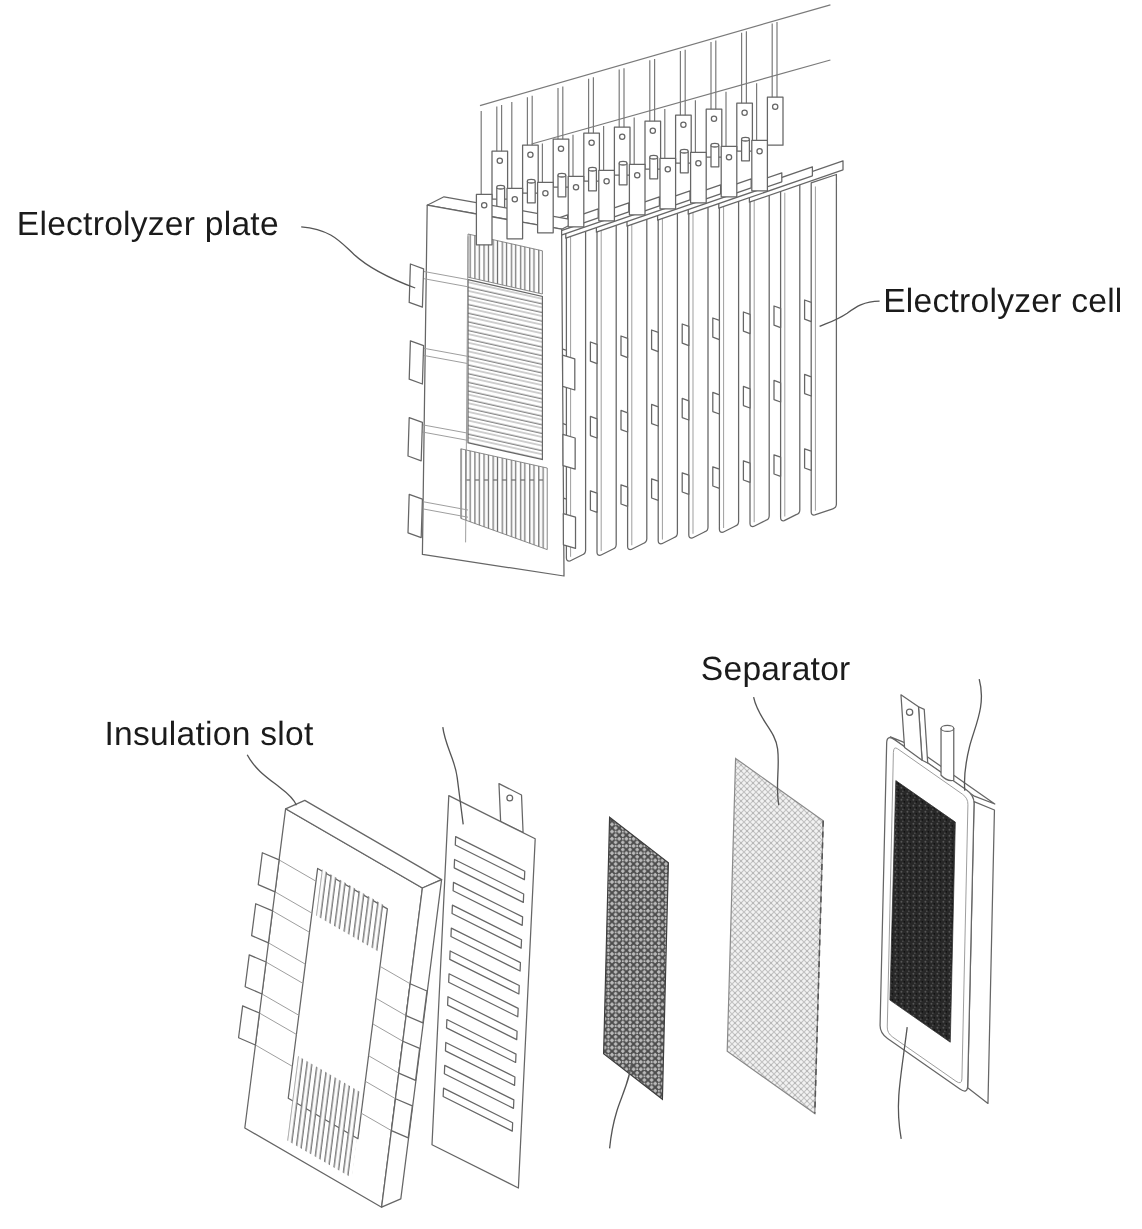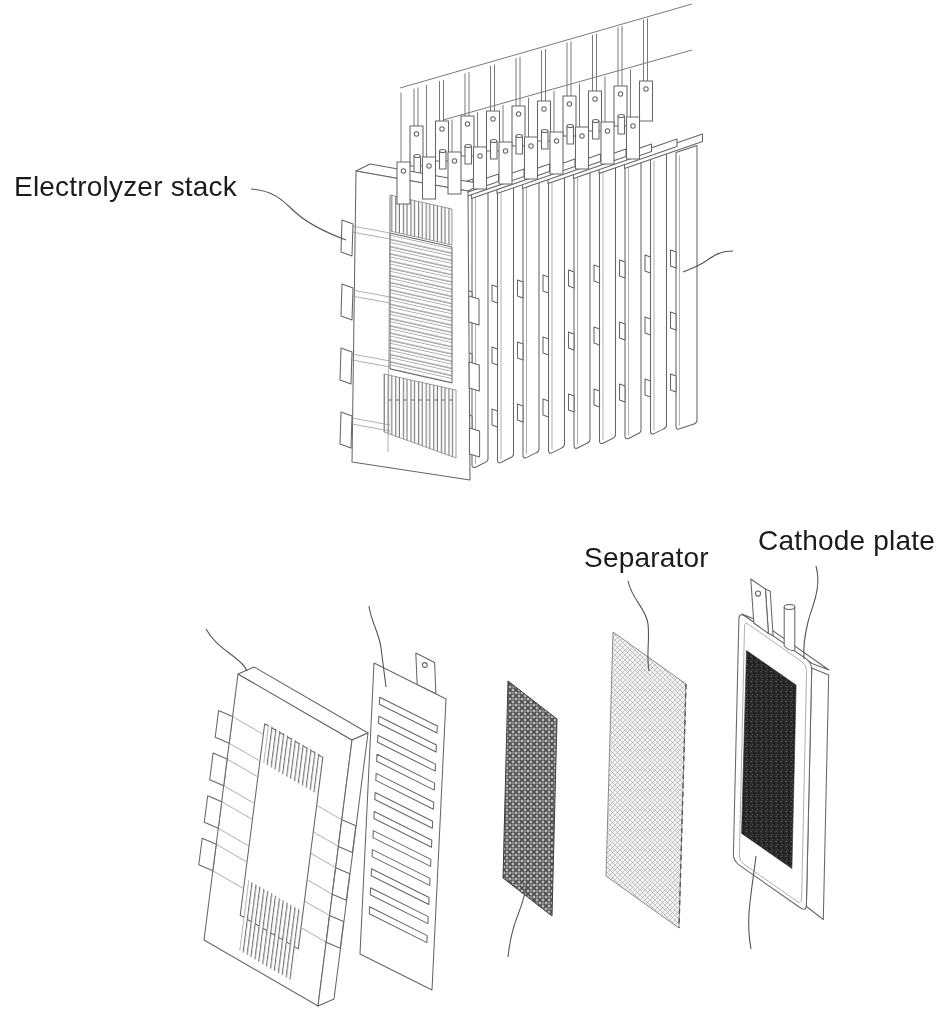--- a/index.html
+++ b/index.html
@@ -309,17 +309,18 @@
     <path class="lead" d="M733,251 C720,251 713,256 706,261 C697,267 690,269 683,272"></path>
     <path class="lead" d="M206,629 C213,642 224,649 233,656 C241,662 245,666 247,671"></path>
     <path class="lead" d="M369,606 C371,622 379,632 381,648 C383,663 384,672 386,687"></path>
     <path class="lead" d="M628,581 C632,600 646,608 648,624 C650,640 646,654 649,671"></path>
     <path class="lead" d="M816,566 C822,588 812,606 808,622 C804,638 803,647 804,659"></path>
     <path class="lead" d="M527,880 C526,898 518,913 514,926 C510,939 509,947 508,957"></path>
     <path class="lead" d="M756,856 C753,880 750,898 749,913 C748,928 749,938 751,949"></path>
   </g>
 </svg>
 
-<div class="lbl" style="left:14px;top:172px">Electrolyzer stack</div>
+<div class="lbl" style="left:14px;top:172px">Electrolyzer plate</div>
+<div class="lbl" style="left:736px;top:236px">Electrolyzer cell</div>
+<div class="lbl" style="left:87px;top:597px">Insulation slot</div>
 <div class="lbl" style="left:584px;top:543px">Separator</div>
-<div class="lbl" style="left:758px;top:526px">Cathode plate</div>
 
 </div>
 
 </body></html>

